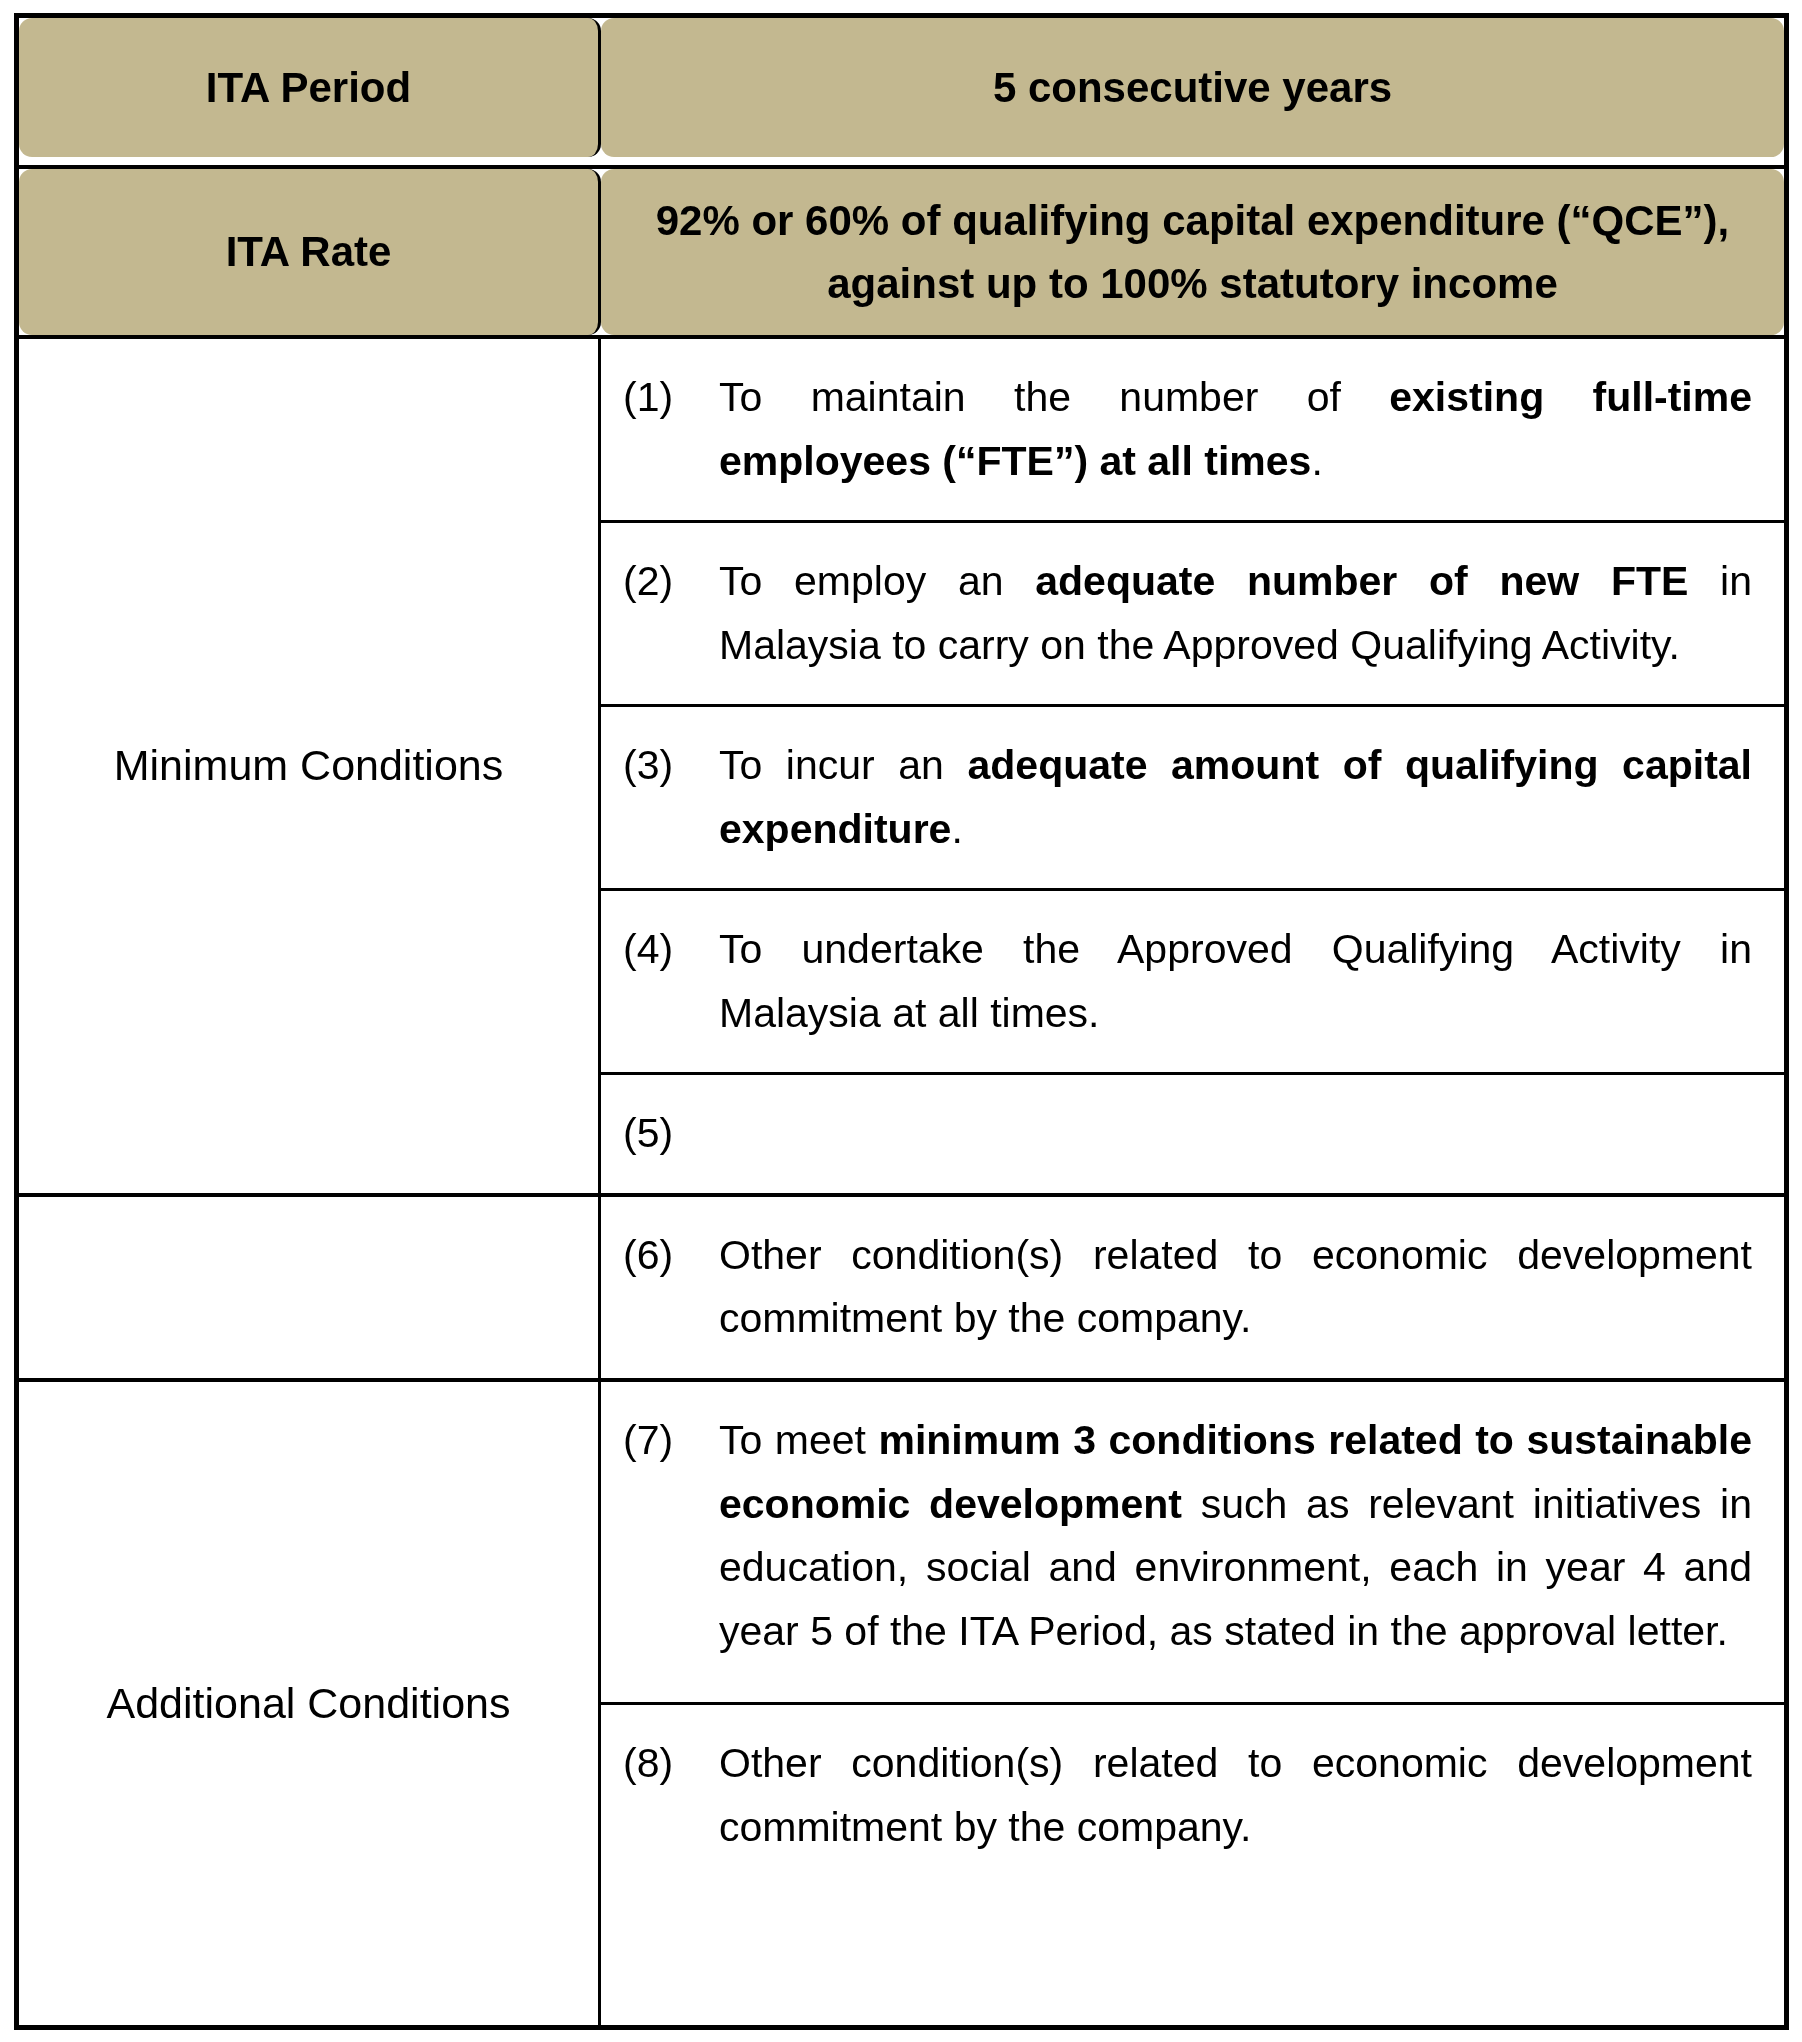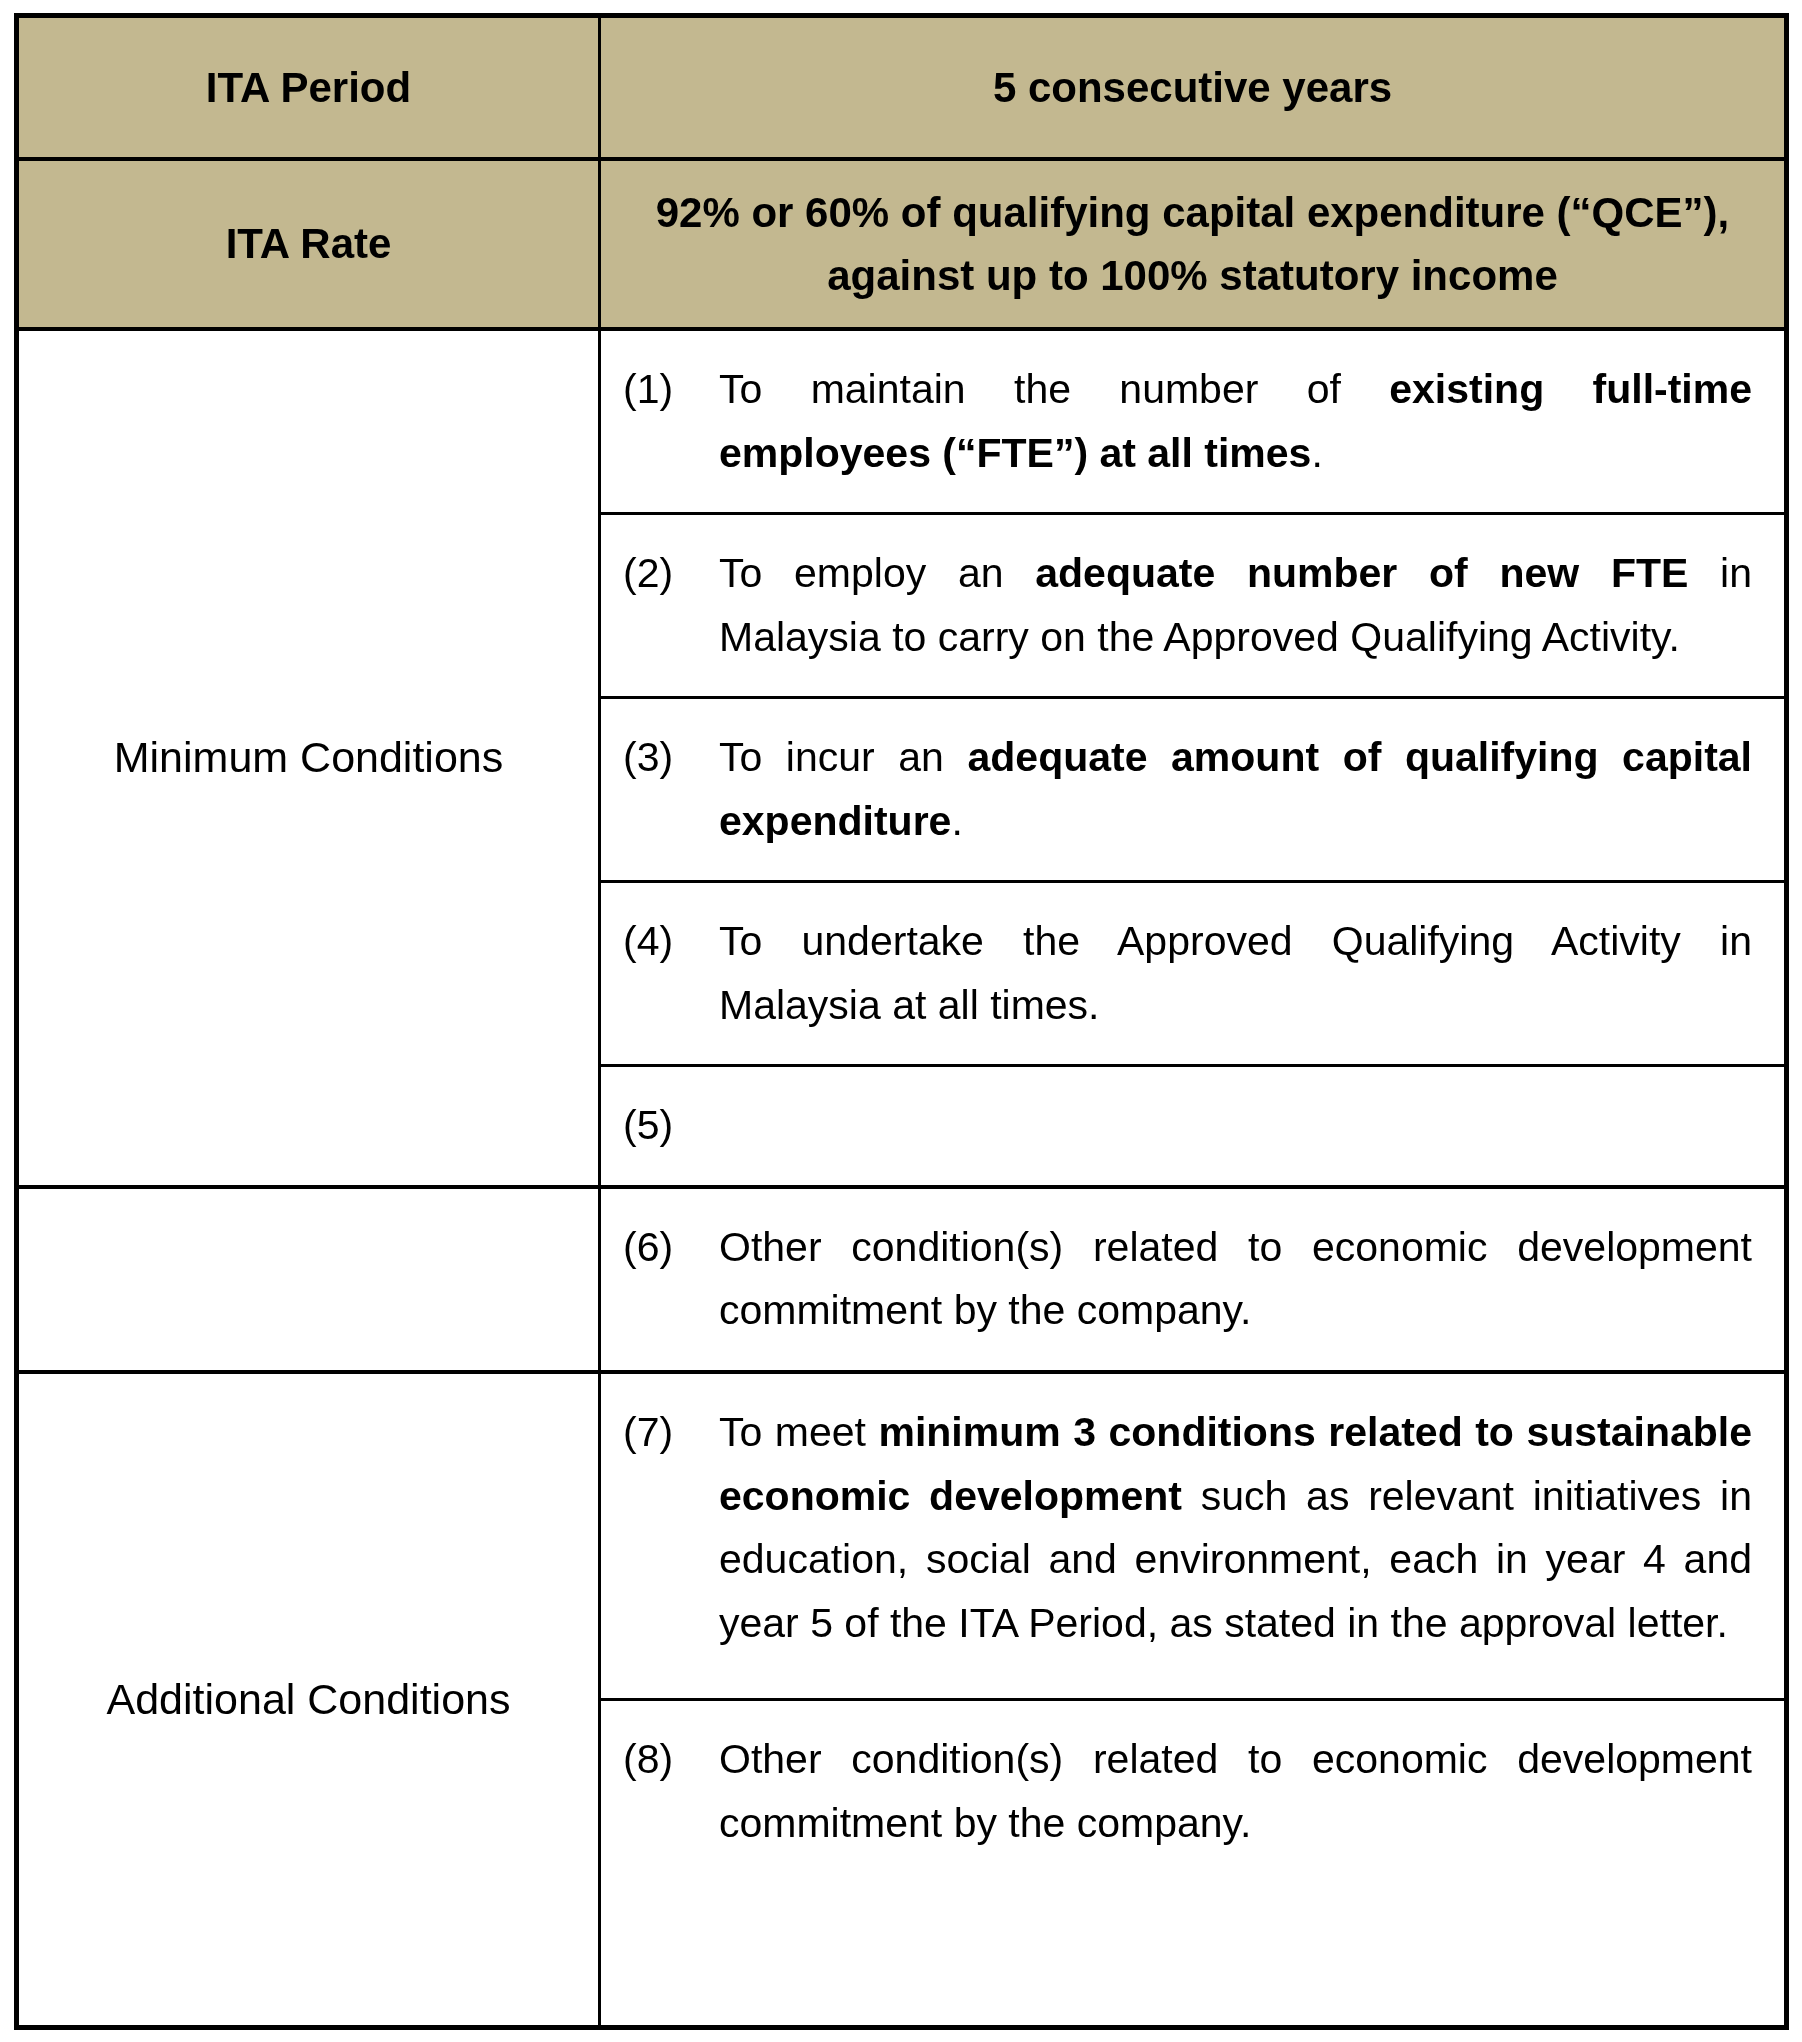--- a/index.html
+++ b/index.html
@@ -31,36 +31,36 @@
     display: flex;
     align-items: center;
     justify-content: center;
     text-align: center;
   }
   .cell-r {
     display: flex;
     flex-direction: column;
   }
   
-  .hdr .cell-l, .hdr .cell-r { background: var(--hdr-bg); }
+  .hdr .cell-l, .hdr .cell-r { background: var(--hdr-bg); border-radius: 13px; }
   .hdr .cell-r {
     align-items: center;
     justify-content: center;
     text-align: center;
     font-weight: bold;
     font-size: 42px;
     line-height: 1.5;
     padding: 20px 48px;
   }
   .hdr .cell-l {
     font-weight: bold;
     font-size: 42px;
   }
   .row-h1 { min-height: 139px; }
-  .row-h2 { min-height: 167px; }
+  .row-h2 { min-height: 167px; margin-top: 8px; }
   
   .sec-label {
     font-weight: normal;
     font-size: 43px;
   }
   
   .item {
     display: flex;
     padding: 27px 32px 27px 22px;
     font-size: 41px;

